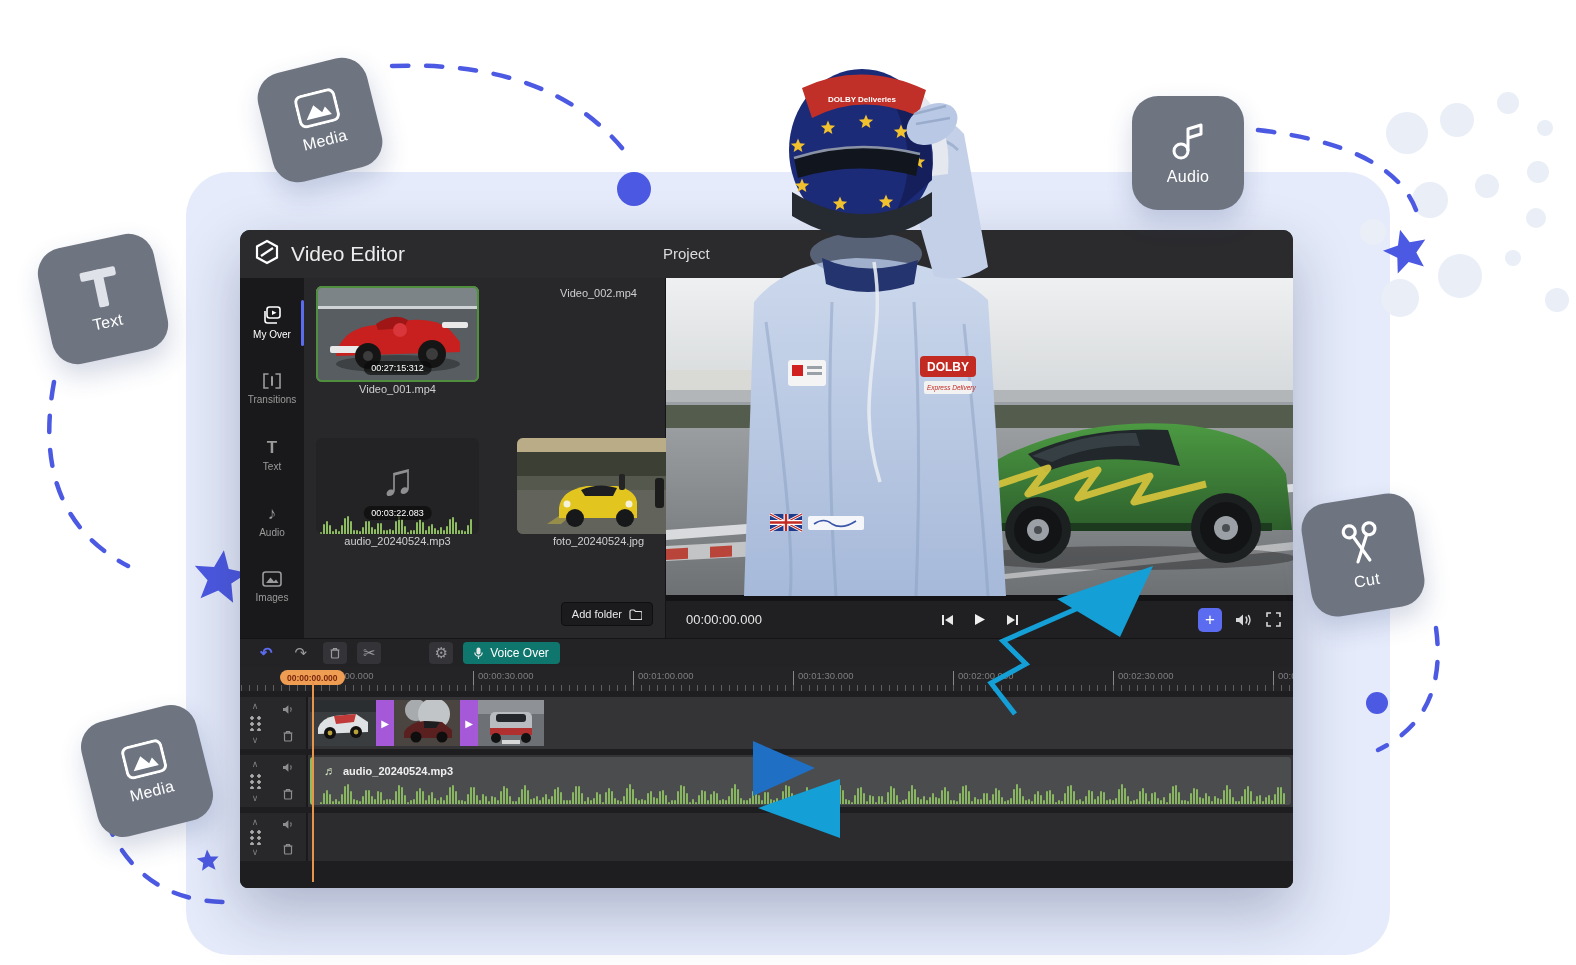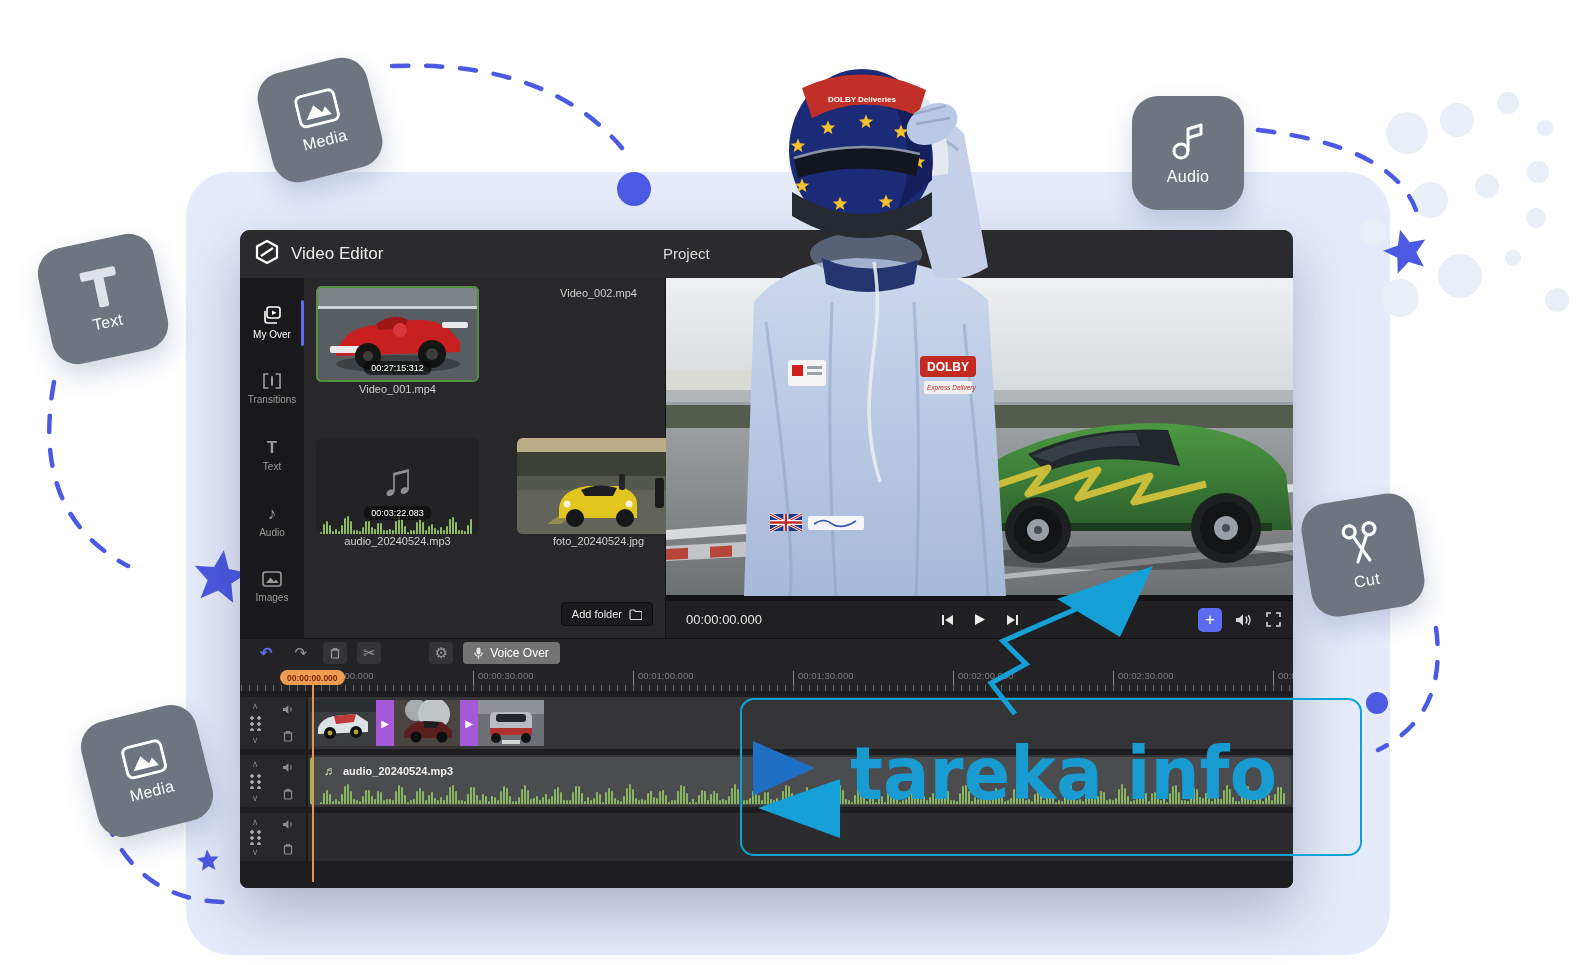--- a/index.html
+++ b/index.html
@@ -19,21 +19,21 @@
   .b-audio{left:1132px;top:96px;width:112px;height:114px;}
   .b-text{left:44px;top:240px;width:118px;height:118px;transform:rotate(-12deg);}
   .b-cut{left:1306px;top:498px;width:114px;height:114px;transform:rotate(-9deg);}
   .b-media-bot{left:88px;top:712px;width:118px;height:118px;transform:rotate(-14deg);}
 
   
   .editor{position:absolute;left:240px;top:230px;width:1053px;height:658px;background:#1d1d20;z-index:2;
           border-radius:10px 10px 8px 8px;box-shadow:0 24px 60px rgba(25,35,80,.28);display:flex;flex-direction:column;overflow:hidden;}
   .topbar{position:relative;height:48px;background:#2b2b2e;flex:0 0 48px;}
   .tb-left{position:absolute;left:14px;top:0;height:48px;display:flex;align-items:center;gap:11px;}
-  .tb-title{color:#ececec;font-size:17px;}
+  .tb-title{color:#ececec;font-size:21px;}
   .tb-project{position:absolute;left:423px;top:0;height:48px;line-height:48px;color:#dcdcdc;font-size:15px;}
   .tb-right{position:absolute;right:0;top:0;height:48px;width:372px;background:#3e3e42;
             clip-path:polygon(28px 0,100% 0,100% 100%,0 100%);display:flex;align-items:center;gap:26px;padding-left:46px;box-sizing:border-box;}
   .nav-item{display:flex;align-items:center;gap:7px;font-size:13px;color:#cfcfcf;cursor:pointer;}
   .nav-item.active{color:#ffffff;}
   .user{display:flex;align-items:center;gap:8px;color:#e3e3e3;font-size:13px;}
   .avatar{width:26px;height:26px;border-radius:50%;background:#fdeef0;color:#ef5f7a;font-size:21px;line-height:26px;text-align:center;}
 
   .mainrow{display:flex;height:360px;flex:0 0 360px;}
   .sidebar{width:64px;background:#19191b;display:flex;flex-direction:column;align-items:center;padding-top:14px;gap:4px;box-sizing:border-box;}
@@ -63,21 +63,21 @@
   .ptime{color:#e5e5e5;font-size:13px;margin-left:20px;}
   .transport{position:absolute;left:50%;transform:translateX(-50%);display:flex;gap:20px;align-items:center;}
   .tbtn{background:none;border:none;padding:0;cursor:pointer;display:flex;align-items:center;}
   .pright{position:absolute;right:12px;display:flex;align-items:center;gap:13px;}
   .plusbtn{width:24px;height:24px;border-radius:5px;background:#5b6cf0;color:#fff;font-size:17px;line-height:22px;text-align:center;border:none;cursor:pointer;}
 
   .tltoolbar{height:28px;flex:0 0 28px;background:#232326;border-top:1px solid #141416;display:flex;align-items:center;gap:10px;padding-left:14px;}
   .tool{color:#9a9a9c;font-size:15px;background:none;border:none;cursor:pointer;display:flex;align-items:center;justify-content:center;height:22px;min-width:22px;}
   .tool.squared{background:#333338;border-radius:4px;width:24px;}
   .undo{color:#5b6cf0;font-weight:bold;}
-  .voiceover{height:22px;background:#737373;border:none;border-radius:4px;color:#fff;font-size:12px;display:flex;align-items:center;gap:7px;padding:0 11px;cursor:pointer;}
+  .voiceover{height:22px;background:#0f766e;border:none;border-radius:4px;color:#fff;font-size:12px;display:flex;align-items:center;gap:7px;padding:0 11px;cursor:pointer;}
 
   .ruler{position:relative;height:24px;flex:0 0 24px;background:#242427;overflow:hidden;
     background-image:
       repeating-linear-gradient(90deg,#5d5d61 0 1px,transparent 1px 8px),
       repeating-linear-gradient(90deg,#8a8a8d 0 1px,transparent 1px 160px);
     background-size:100% 6px,100% 11px;
     background-repeat:repeat-x,repeat-x;
     background-position:left 1px bottom,left 73px bottom;}
   .rlabel{position:absolute;top:4px;font-size:9.5px;color:#7e7e82;border-left:1px solid #85858a;padding-left:4px;height:11px;line-height:10px;white-space:nowrap;}
   .playpill{position:absolute;left:40px;top:3px;height:15px;border-radius:9px;background:#ef9d52;color:#79260d;
@@ -1002,23 +1002,20 @@
     <span class="blabel">Cut</span>
   </div>
   <div class="badge b-media-bot">
     <svg width="42" height="34" viewBox="0 0 42 34">
         <rect x="1.5" y="1.5" width="39" height="31" rx="6" fill="none" stroke="#fff" stroke-width="3"></rect>
         <path d="M8 26 L18 13 L25 22 L29 17 L34 26 Z" fill="#fff"></path>
       </svg>
     <span class="blabel">Media</span>
   </div>
 
-  <div class="wmbox">
-    <span class="wmtext">tareka info</span>
-  </div>
   <svg class="top-svg">
     <polygon points="753,796 753,741 815,768" fill="#1f6fc4"></polygon>
     <polygon points="840,779 840,838 758,808" fill="#14a0d6"></polygon>
     <path d="M 1015 714 L 991 683 L 1026 664 L 1003 641 L 1092 602" stroke="#14a0d6" stroke-width="5" fill="none"></path>
     <polygon points="1153,566 1057,599 1120,637" fill="#14a0d6"></polygon>
   </svg>
 
 </div>
 
 </body></html>

